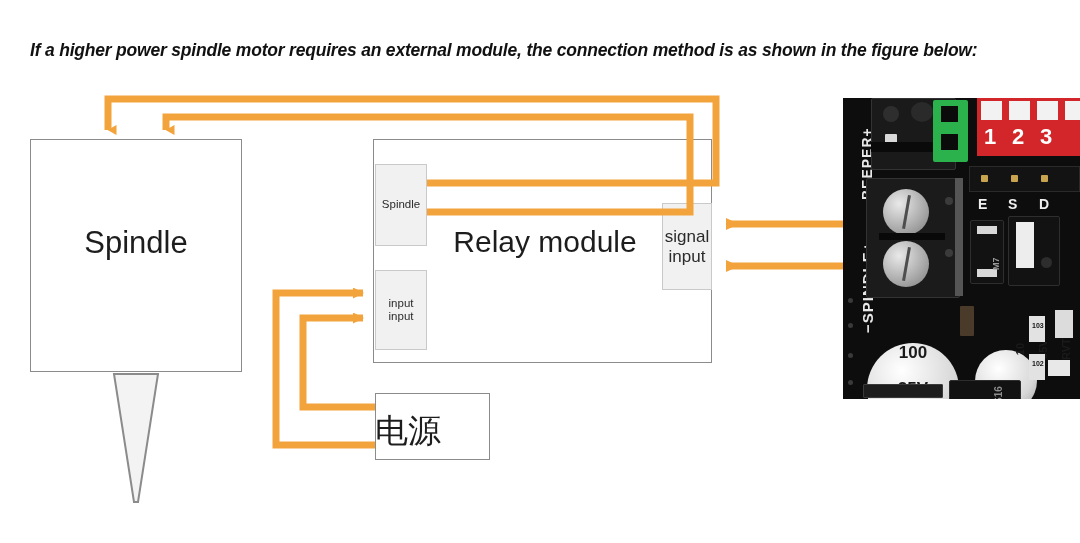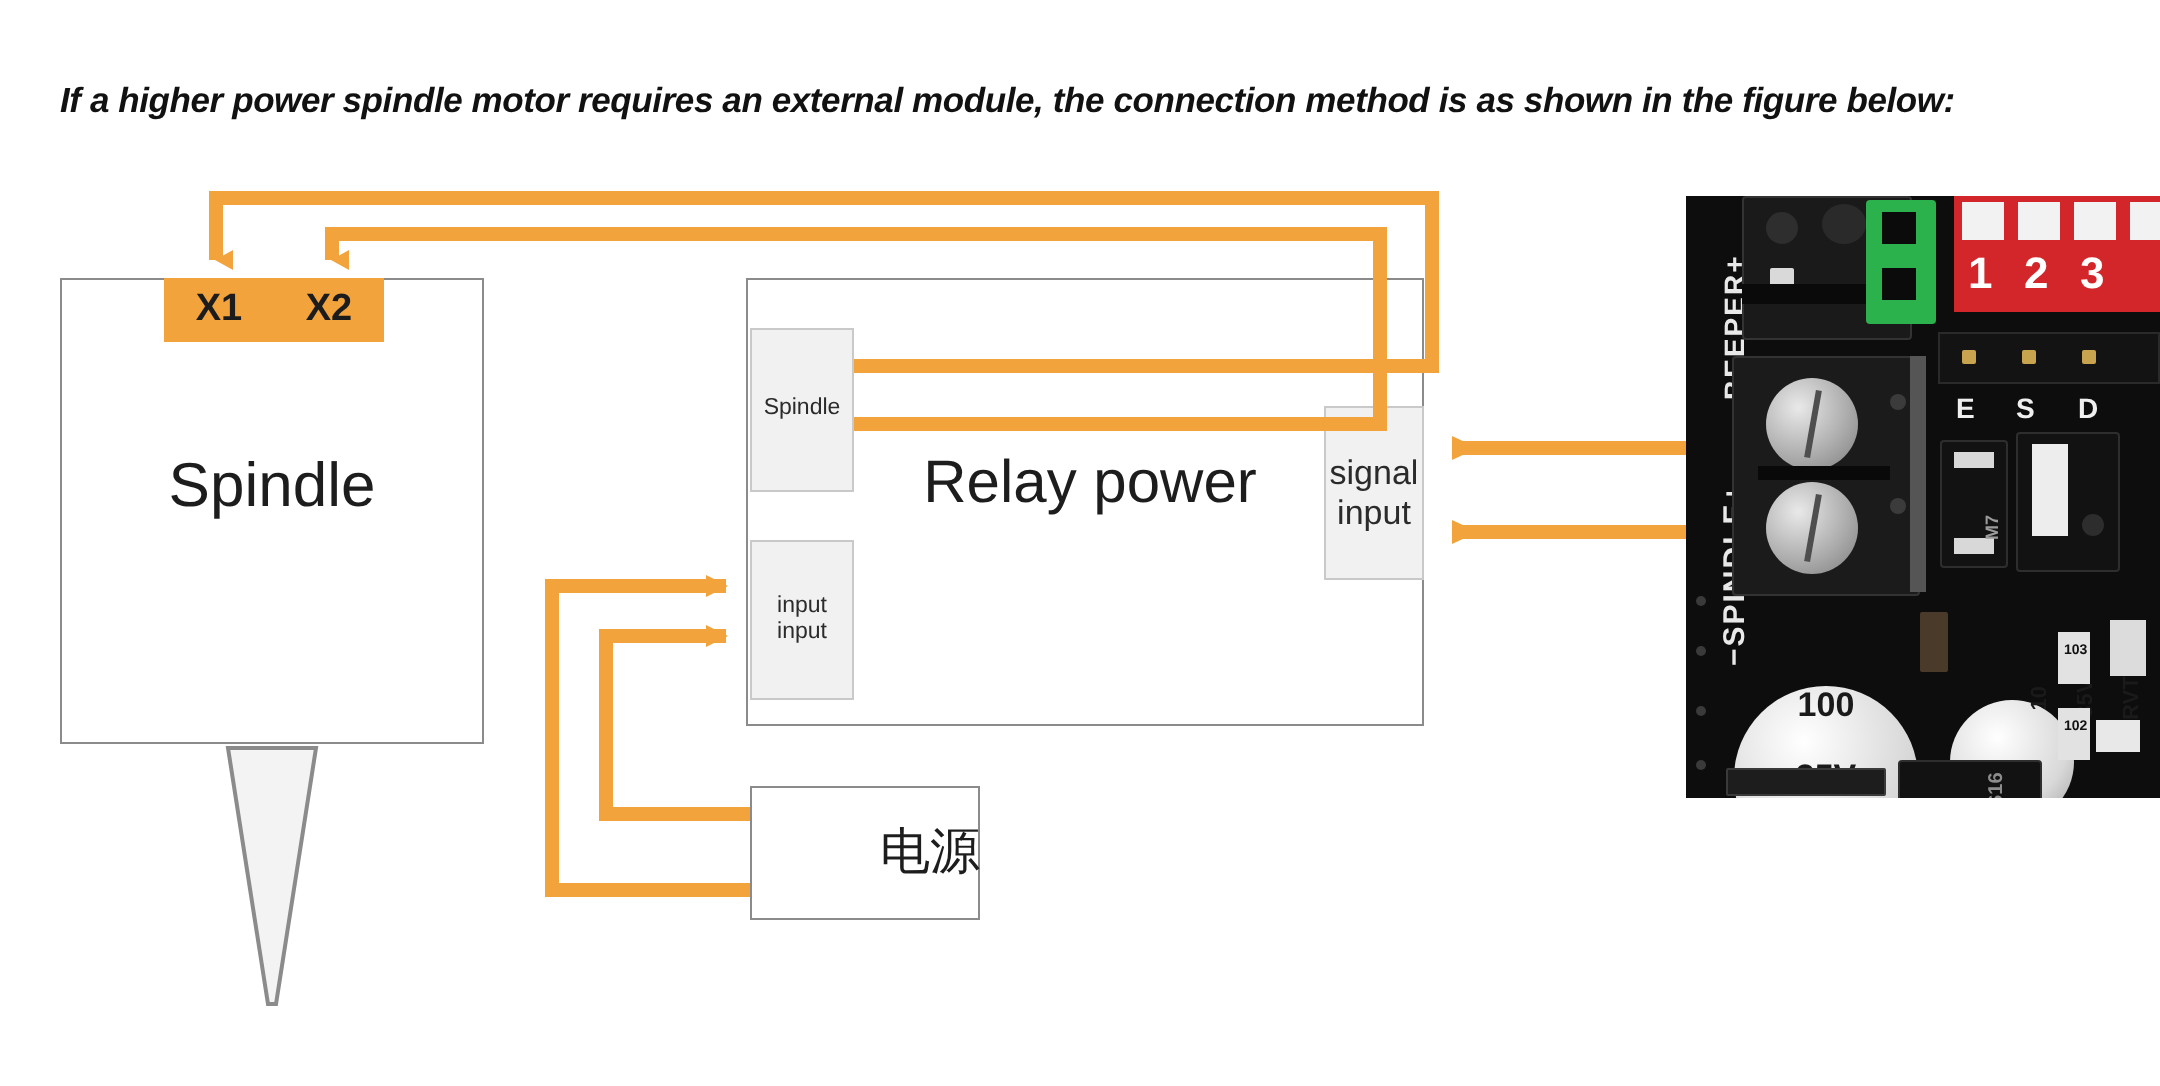--- a/index.html
+++ b/index.html
@@ -37,22 +37,22 @@
   #relay-label{
     position:absolute;left:430px;top:225px;width:230px;text-align:center;
     font-size:30px;color:#1d1d1d;
   }
   #port-spindle{left:375px;top:164px;width:52px;height:82px;font-size:11.5px;}
   #port-power{left:375px;top:270px;width:52px;height:80px;font-size:11.5px;}
   #port-signal{left:662px;top:203px;width:50px;height:87px;font-size:17px;}
 
   #psu-box{left:375px;top:393px;width:115px;height:67px;}
   #psu-label{
-    position:absolute;left:375px;top:409px;width:115px;text-align:right;
-    font-size:25px;color:#1d1d1d;
+    position:absolute;left:375px;top:409px;width:115px;text-align:left;
+    font-size:33px;color:#1d1d1d;
     font-family:"DejaVu Sans","Liberation Sans",sans-serif;
   }
 
   
   #drill{position:absolute;left:108px;top:372px;width:56px;height:132px;}
 
   
   #wires{position:absolute;left:0;top:0;width:1080px;height:543px;}
 
   
@@ -97,29 +97,25 @@
 <div id="stage">
 
   <div class="caption">If a higher power spindle motor requires an external module, the connection method is as shown in the figure below:</div>
 
   <div class="box" id="spindle-box"></div>
 
   <svg id="drill" viewBox="0 0 56 132">
     <polygon points="6,2 50,2 30,130 26,130" fill="#f3f3f3" stroke="#8b8b8b" stroke-width="2"></polygon>
   </svg>
 
-  <div id="terminal-bar">
-    <span>X1</span>
-    <span>X2</span>
-  </div>
 
   <div id="spindle-label">Spindle</div>
 
   <div class="box" id="relay-box"></div>
-  <div id="relay-label">Relay power</div>
+  <div id="relay-label">Relay module</div>
 
   <div class="port" id="port-spindle">
     <span>Spindle</span>
   </div>
 
   <div class="port" id="port-power">
     <span>
       <span>input</span><br>
       <span>input</span>
     </span>

